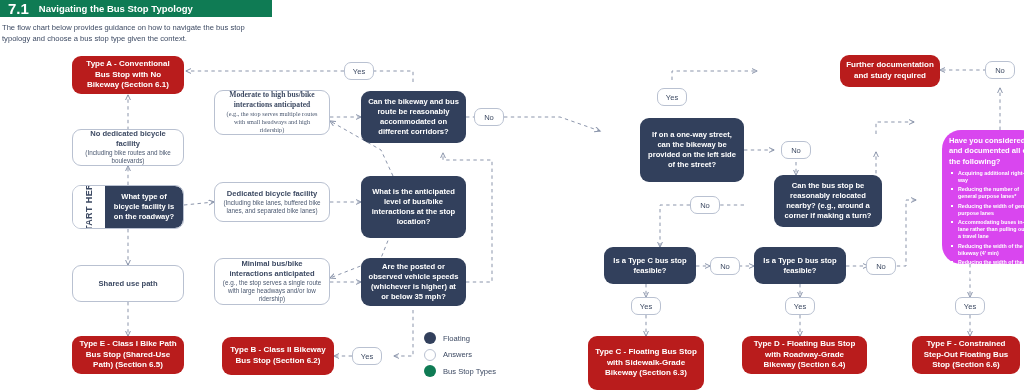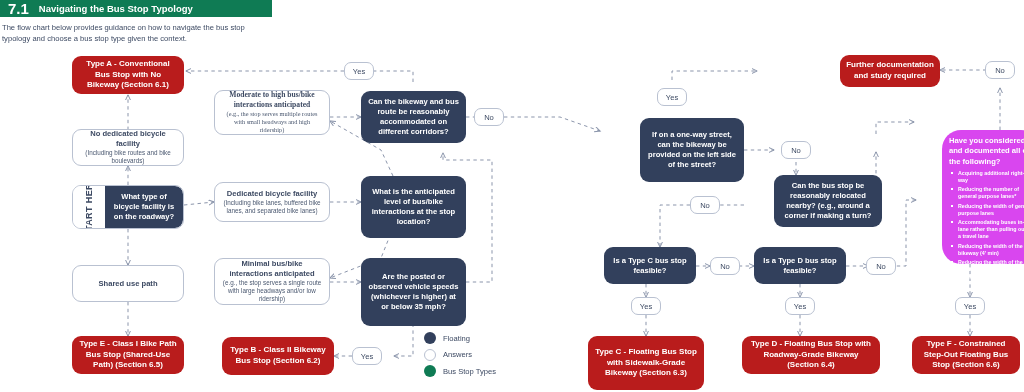--- a/index.html
+++ b/index.html
@@ -192,21 +192,21 @@
 </div>
 
 <div class="node q" style="left:361px;top:91px;width:105px;height:52px;">
   <span>Can the bikeway and bus route be reasonably accommodated on different corridors?</span>
 </div>
 
 <div class="node q" style="left:361px;top:176px;width:105px;height:62px;">
   <span>What is the anticipated level of bus/bike interactions at the stop location?</span>
 </div>
 
-<div class="node q" style="left:361px;top:258px;width:105px;height:68px;">
+<div class="node q" style="left:361px;top:258px;width:105px;height:48px;">
   <span>Are the posted or observed vehicle speeds (whichever is higher) at or below 35 mph?</span>
 </div>
 
 <div class="node t" style="left:222px;top:337px;width:112px;height:38px;">
   <span>Type B - Class II Bikeway Bus Stop (Section 6.2)</span>
 </div>
 
 <div class="node q" style="left:640px;top:118px;width:104px;height:64px;">
   <span>If on a one-way street, can the bikeway be provided on the left side of the street?</span>
 </div>
@@ -236,21 +236,21 @@
 </div>
 
 <div class="node t" style="left:840px;top:55px;width:100px;height:32px;">
   <span>Further documentation and study required</span>
 </div>
 
 <div class="node t" style="left:588px;top:336px;width:116px;height:54px;">
   <span>Type C - Floating Bus Stop with Sidewalk-Grade Bikeway (Section 6.3)</span>
 </div>
 
-<div class="node t" style="left:742px;top:336px;width:138px;height:38px;">
+<div class="node t" style="left:742px;top:336px;width:125px;height:38px;">
   <span>Type D - Floating Bus Stop with Roadway-Grade Bikeway (Section 6.4)</span>
 </div>
 
 <div class="node t" style="left:912px;top:336px;width:108px;height:38px;">
   <span>Type F - Constrained Step-Out Floating Bus Stop (Section 6.6)</span>
 </div>
 
 <div class="pill" style="left:344px;top:62px;width:30px;height:18px;">
   <span>Yes</span>
 </div>

